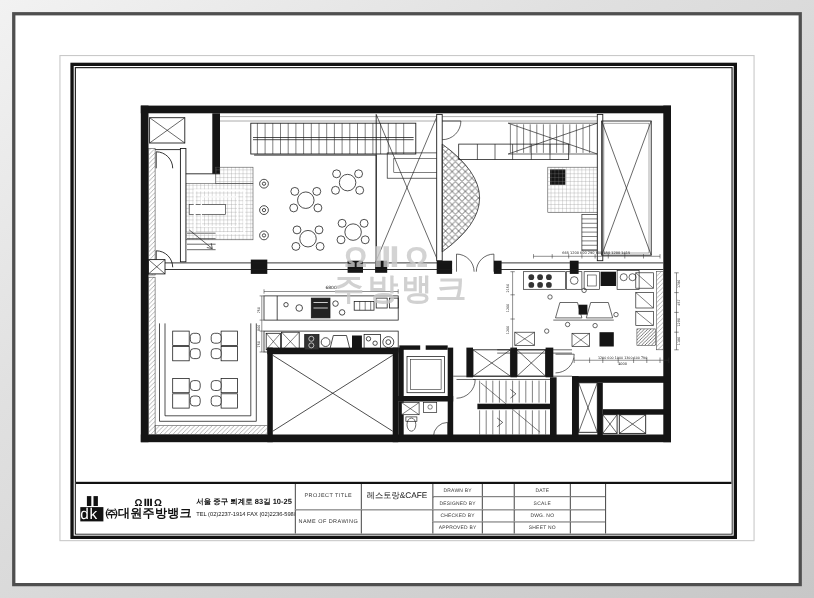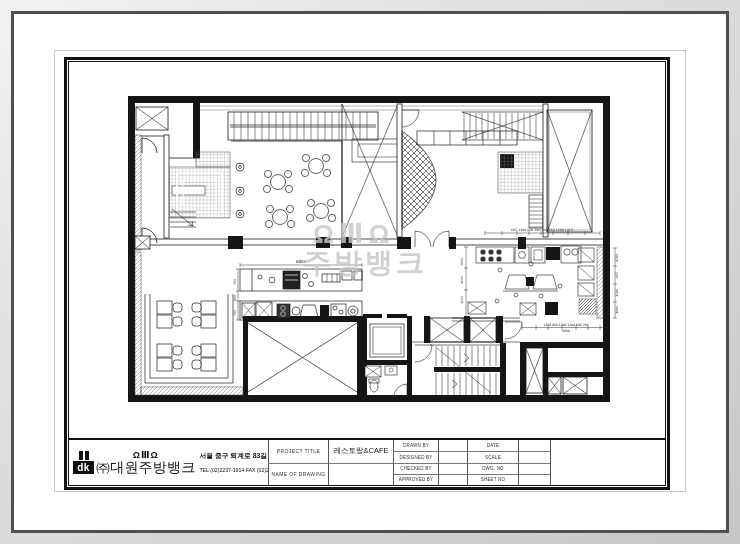--- a/index.html
+++ b/index.html
@@ -31,26 +31,26 @@
   .c-company{grid-area:1/1/5/2;border-left:none;display:flex;align-items:center;justify-content:flex-start;padding-left:4px;}
   .c-ptl{grid-area:1/2/3/3;} .c-ptv{grid-area:1/3/3/4;}
   .c-ndl{grid-area:3/2/5/3;} .c-ndv{grid-area:3/3/5/4;}
   .c-big{grid-area:1/8/5/9;}
   .lbl{font-size:5px;color:#333;letter-spacing:.4px;}
   .lbl-sm{font-size:4.5px;color:#333;letter-spacing:.2px;}
   .ptv-text{font-size:7.5px;font-weight:normal;color:#111;}
   .dk-logo{display:flex;flex-direction:column;align-items:center;margin-right:2px;}
   .dk-bars{display:flex;gap:2px;margin-bottom:1px;}
   .dk-bars span{display:block;width:4px;height:9px;background:#111;}
-  .dk-box{background:#111;color:#fff;font-weight:bold;font-size:10px;width:21px;height:13px;
-      line-height:13px;text-align:center;letter-spacing:.5px;}
+  .dk-box{background:#111;color:#fff;font-weight:normal;font-size:14px;width:21px;height:13px;
+      line-height:13px;letter-spacing:.5px;}
   .company-text{display:grid;grid-template-columns:auto auto;column-gap:4px;align-items:end;}
   .marks{font-size:9px;font-weight:bold;letter-spacing:1px;color:#111;text-align:center;line-height:1;}
   .addr{font-size:6.8px;font-weight:bold;color:#111;line-height:1.2;}
-  .cname{font-size:14px;font-weight:normal;color:#111;letter-spacing:.2px;line-height:1;}
+  .cname{font-size:11px;font-weight:bold;color:#111;letter-spacing:.2px;line-height:1;}
   .tel{font-size:5.2px;color:#111;line-height:1.4;}
 </style>
 </head>
 <body>
 
 <div class="screen">
   <div class="frame-inner"></div>
   <div class="margin-rect"></div>
 
   <div class="sheet">

